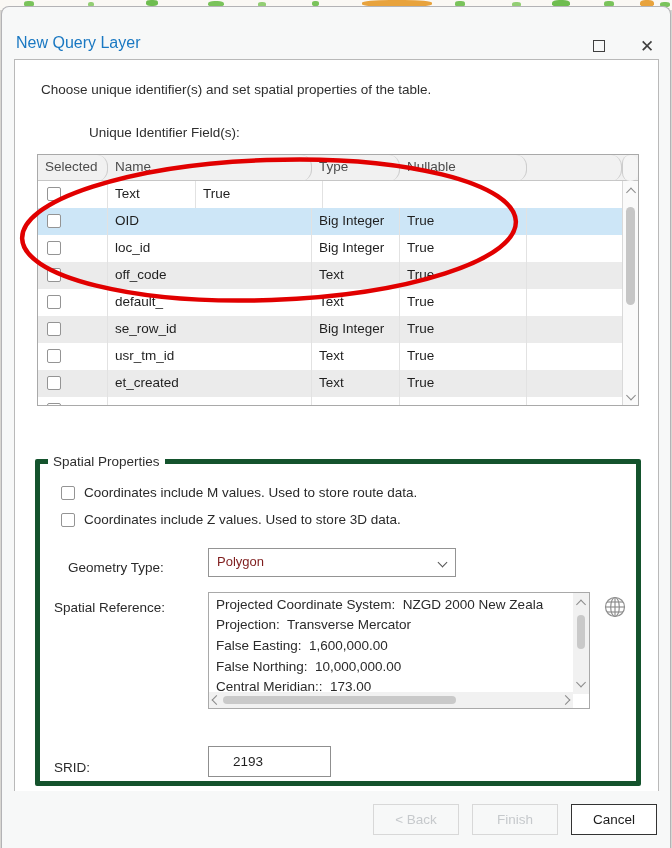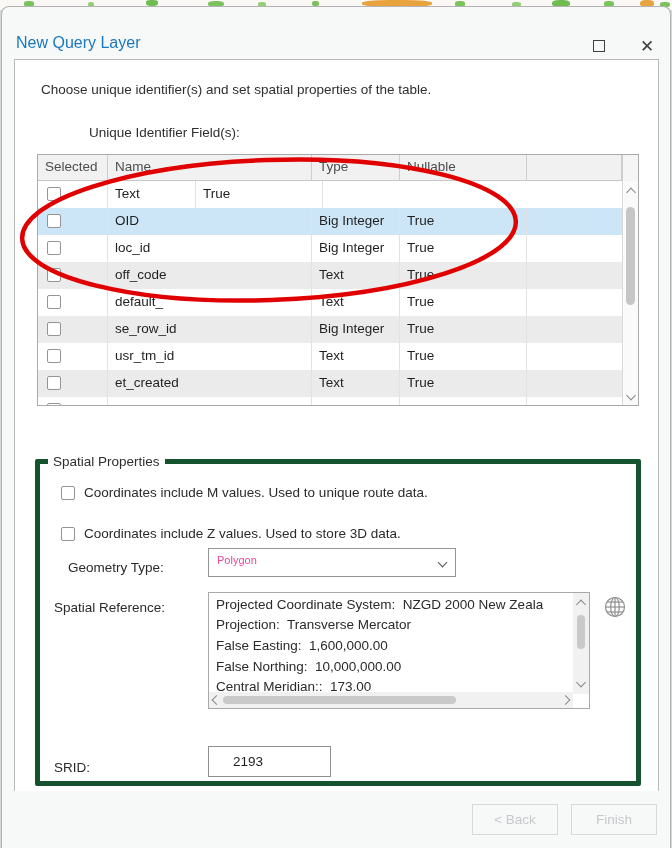--- a/index.html
+++ b/index.html
@@ -28,21 +28,21 @@
     background:#ffffff; border:1px solid #b9b9b9; }
 
   .intro { position:absolute; left:26px; top:22px; font-size:13.5px; color:#2e2e2e; }
   .uif-label { position:absolute; left:26px; top:65px; font-size:13.5px; color:#2e2e2e;margin-left:48px; }
 
   
   .grid { position:absolute; left:22px; top:94px; width:602px; height:252px;
     border:1px solid #a9a9a9; background:#fff; overflow:hidden; }
   .grid-head { position:absolute; left:0; top:0; width:100%; height:26px; background:#f1f1f1;
     border-bottom:1px solid #c6c6c6; display:flex; }
-  .hcell { font-size:13.5px; color:#4c4c4c; padding:4px 0 0 7px; border-right:1px solid #cdcdcd; height:26px; }
+  .hcell { font-size:13.5px; color:#4c4c4c; padding:4px 0 0 7px; border-right:1px solid #cdcdcd; height:26px;border-radius:11px; }
   .grid-body { position:absolute; left:0; top:26px; width:100%; }
   .grid-row { position:relative; height:27px; display:flex; background:#fff; }
   .grid-row.alt { background:#ebebeb; }
   .grid-row.hl { background:#cde6f7; }
   .cell { font-size:13.5px; color:#1f1f1f; padding:5px 0 0 7px; border-right:1px solid #e2e2e2; height:27px; overflow:hidden; white-space:nowrap; }
   .c0 { width:70px; } .c1 { width:204px; } .c2 { width:88px; } .c3 { width:127px; } .c4 { flex:1; border-right:none; }
   .hc0 { width:70px; } .hc1 { width:204px; } .hc2 { width:88px; } .hc3 { width:127px; }
   .hc4 { flex:1; } .hc5 { width:16px; border-right:none; background:#f5f5f5; border-left:1px solid #cdcdcd; }
   .cb { display:inline-block; width:14px; height:14px; border:1px solid #949494; border-radius:2px; background:#fff; margin-left:2px; margin-top:1px; }
   .partial-row { position:relative; height:8px; overflow:hidden; background:#fff; display:flex; }
@@ -56,26 +56,26 @@
   .chev.right { right:4px; left:auto; top:50%; transform:translateY(-50%) rotate(135deg); }
   .g-thumb { position:absolute; left:3px; top:26px; width:9px; height:98px; border-radius:5px; background:#c6c6c6; }
 
   
   .annot { position:absolute; left:0; top:0; width:645px; height:733px; pointer-events:none; }
 
   
   .group { position:absolute; left:20px; top:379px; width:606px; height:327px; border:5px solid #14532d; border-radius:2px;margin-top:20px; }
   .legend { position:absolute; left:8px; top:-10px; background:#fff; padding:0 5px; font-size:13.5px; color:#2e2e2e; }
   .chk-row { position:absolute; left:21px; display:flex; align-items:center; gap:9px; }
-  .chk-m { top:21px; } .chk-z { top:62px; }
+  .chk-m { top:21px; } .chk-z { top:48px; }
   .chk-row .label { font-size:13.5px; color:#2a2a2a; }
   .fld-label { position:absolute; font-size:13.5px; color:#2a2a2a; }
   .geom-label { left:28px; top:96px; }
   .dropdown { position:absolute; left:168px; top:84px; width:248px; height:29px; border:1px solid #949494; background:#fff; }
-  .dropdown .val { position:absolute; left:8px; top:5px; font-size:11px; color:#ec4899; }
+  .dropdown .val { position:absolute; left:8px; top:5px; font-size:13px; color:#7f1d1d; }
   .dd-chev { position:absolute; right:9px; top:10px; width:7px; height:7px; border-left:1.5px solid #555; border-top:1.5px solid #555; transform:rotate(225deg); }
 
   .sr-label { left:14px; top:136px; }
   .sr-box { position:absolute; left:168px; top:128px; width:382px; height:117px; border:1px solid #a9a9a9; background:#fff; overflow:hidden; }
   .sr-text { position:absolute; left:0; top:0; right:16px; bottom:16px; overflow:hidden; }
   .sr-line { position:relative; margin:1.5px 0 0 7px; font-size:13.5px; line-height:19.2px; color:#2a2a2a; white-space:pre; }
   .sr-vscroll { position:absolute; top:0; right:0; width:16px; height:101px; background:#f1f1f1; }
   .sr-vthumb { position:absolute; left:4px; top:22px; width:8px; height:34px; border-radius:4px; background:#c9c9c9; }
   .sr-hscroll { position:absolute; left:0; bottom:0; height:16px; right:16px; background:#f1f1f1; }
   .sr-hthumb { position:absolute; left:14px; top:4px; width:233px; height:8px; border-radius:4px; background:#c9c9c9; }
@@ -208,21 +208,21 @@
         <div class="g-thumb"></div>
         <span class="chev down"></span>
       </div>
     </div>
 
     <div class="group">
       <div class="legend">Spatial Properties</div>
 
       <div class="chk-row chk-m">
         <span class="cb" style="margin:0;"></span>
-        <span class="label">Coordinates include M values. Used to unique route data.</span>
+        <span class="label">Coordinates include M values. Used to store route data.</span>
       </div>
       <div class="chk-row chk-z">
         <span class="cb" style="margin:0;"></span>
         <span class="label">Coordinates include Z values. Used to store 3D data.</span>
       </div>
 
       <div class="fld-label geom-label">Geometry Type:</div>
       <div class="dropdown">
         <span class="val">Polygon</span>
         <span class="dd-chev"></span>
@@ -264,15 +264,16 @@
     </div>
 
     <svg class="annot" viewBox="0 0 645 733">
       <ellipse id="annot-ellipse" fill="none" cx="254" cy="170" rx="247" ry="70" stroke="#e10000" stroke-width="4.5" transform="rotate(-2 254 170)"></ellipse>
     </svg>
   </div>
 
   <div class="footer">
     <div class="btn disabled" aria-disabled="true">&lt; Back</div>
     <div class="btn disabled" aria-disabled="true">Finish</div>
+    <div class="btn primary-cancel">Cancel</div>
   </div>
 
 </div>
 
 </body></html>

